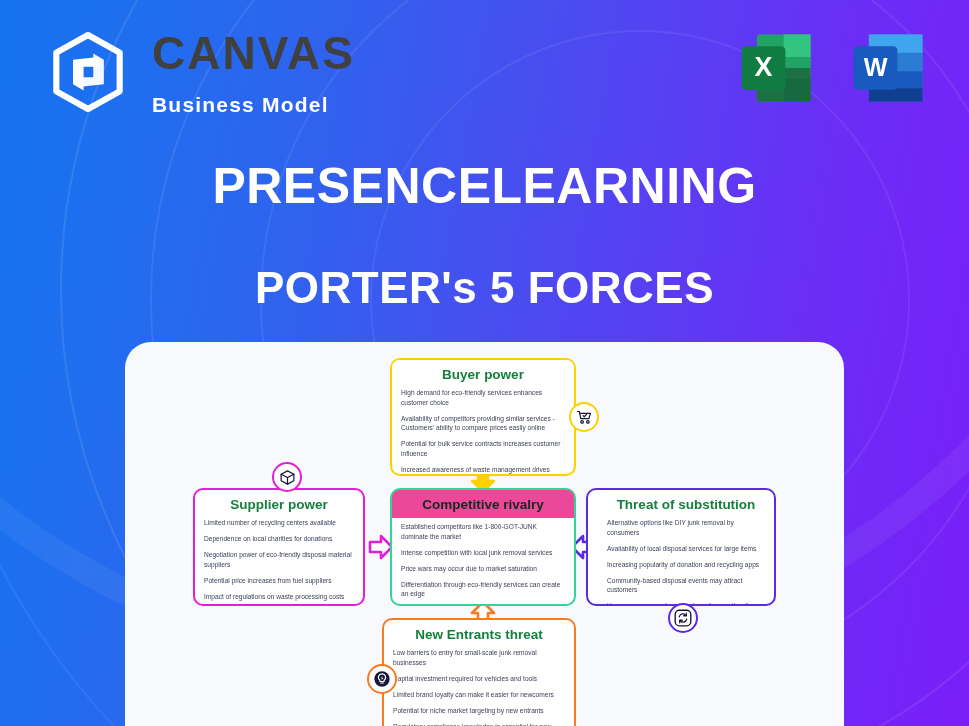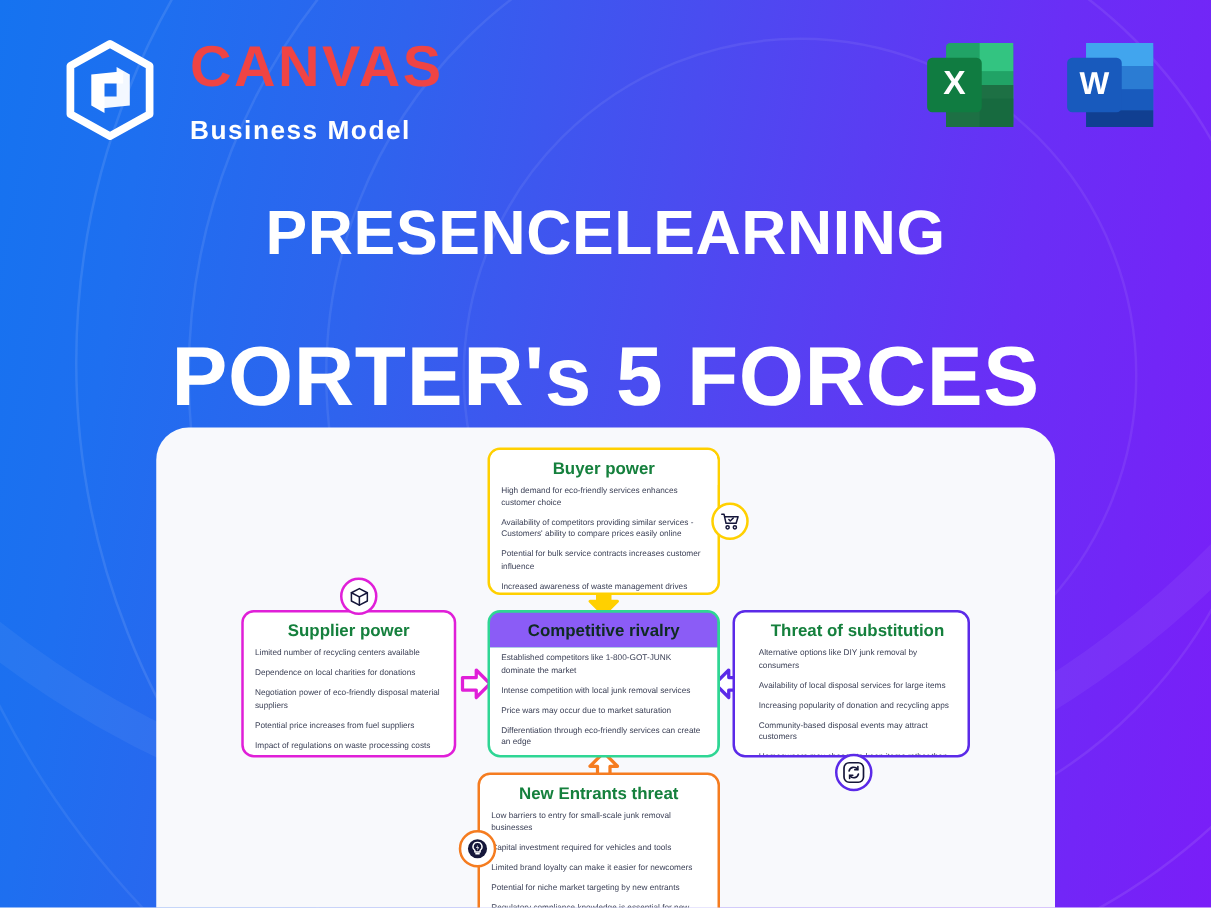--- a/index.html
+++ b/index.html
@@ -29,39 +29,39 @@
     left:-300px; top:-820px; transform:rotate(8deg);
   }
 
   
   .header { position:absolute; left:0; top:0; width:969px; height:145px; }
 
   .logo-wrap { position:absolute; left:44px; top:28px; display:flex; align-items:center; gap:20px; }
   .logo-mark { width:88px; height:88px; }
   .logo-text { display:flex; flex-direction:column; line-height:1; }
   .logo-title {
-    font-size:46px; font-weight:bold; color:#ef4444;
+    font-size:46px; font-weight:bold; color:#404040;
     letter-spacing:2px;
   }
   .logo-sub {
     font-size:21px; color:#ffffff; font-weight:600;
     letter-spacing:1.2px; margin-top:18px;
   }
 
   .office-icons { position:absolute; right:38px; top:26px; display:flex; gap:28px; }
   .office-ico { width:84px; height:84px; position:relative; }
 
   
   .title-block { position:absolute; left:0; top:160px; width:969px; text-align:center; }
   .title-main {
     font-size:50px; font-weight:bold; color:#ffffff; letter-spacing:0.5px;
     line-height:1.05;
   }
   .title-sub {
-    font-size:67px; font-weight:bold; color:#ffffff; letter-spacing:0.5px;
+    font-size:44px; font-weight:bold; color:#ffffff; letter-spacing:0.5px;
     margin-top:50px;
   }
 
   
   .card {
     position:absolute; left:125px; top:342px; width:719px; height:420px;
     background:#f8f9fc; border-radius:26px;
   }
 
   
@@ -80,21 +80,21 @@
 
   
   #buyer { left:390px; top:358px; width:186px; height:118px; border-color:#ffd000; }
   #buyer h3 { background:#ffffff; }
 
   
   #supplier { left:193px; top:488px; width:172px; height:118px; border-color:#e01fd8; }
 
   
   #rivalry { left:390px; top:488px; width:186px; height:118px; border-color:#2fd694; background:#2fd694; }
-  #rivalry h3 { background:#8b5cf6; color:#0f2b22; }
+  #rivalry h3 { background:#ec4899; color:#0f2b22; }
   #rivalry .body { background:#ffffff; height:calc(100% - 26px); padding-top:4px; }
 
   
   #substitution { left:586px; top:488px; width:190px; height:118px; border-color:#5b2ae8;padding-left:10px; }
 
   
   #entrants { left:382px; top:618px; width:194px; height:140px; border-color:#f57c20; }
 
   
   .conn { position:absolute; }

